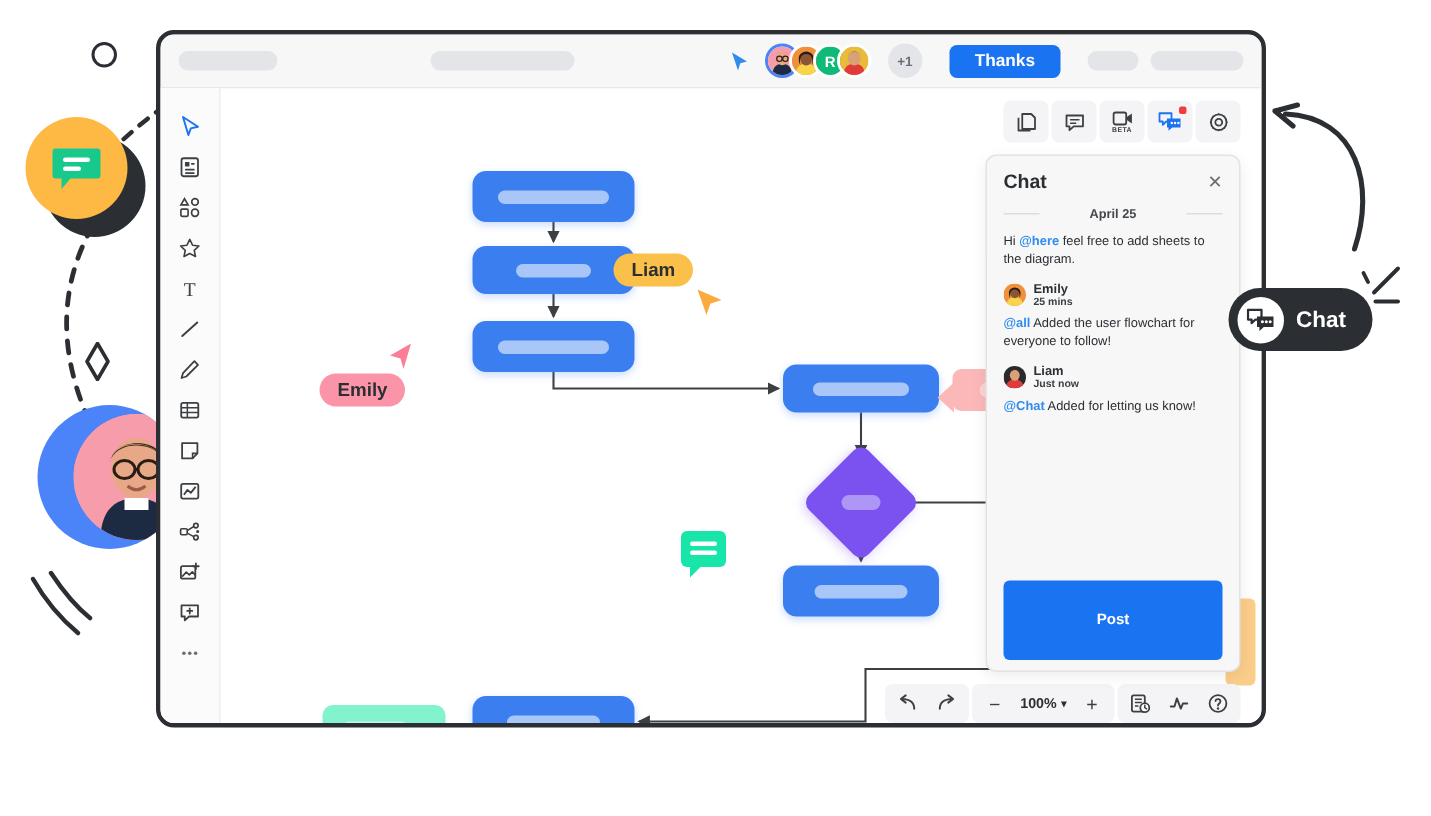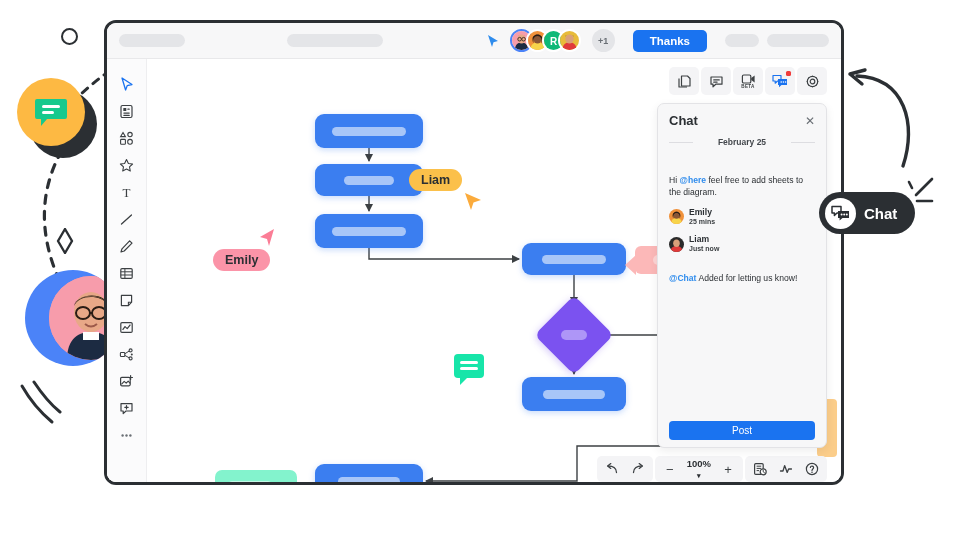--- a/index.html
+++ b/index.html
@@ -213,58 +213,58 @@
 
   .chat-msgs{ flex:1; overflow:hidden; padding:0 11px; }
   .msg{ margin-bottom:9px; }
   .msg-head{ display:flex; align-items:center; gap:5px; margin-bottom:4px; }
   .msg-av{
     width:15px; height:15px; border-radius:50%; overflow:hidden;
     position:relative; flex:none;
   }
   .msg-name{ font-size:8.6px; font-weight:700; color:#2b2f33; line-height:1.15; }
   .msg-time{ font-size:7px; font-weight:700; color:#3c4043; line-height:1.2; }
-  .msg-body{ font-size:8.6px; color:#2b2f33; line-height:1.38;margin-top:20px; }
+  .msg-body{ font-size:8.6px; color:#2b2f33; line-height:1.38; }
   .mention{ color:#2f8ced; font-weight:700; }
 
   .chat-input-wrap{ padding:0 11px 7px 11px; }
   .chat-input{
     background:#fcfcfd; border:1px solid #dededf; border-radius:4px;
     height:34px; position:relative; padding:5px 7px;
   }
   .chat-input .ph{ font-size:8.6px; color:#9b9fa5; }
   .chat-input .caret{
     position:absolute; left:7px; top:5px; width:1px; height:10px; background:#6a6f75;
   }
   .chat-input .icons{
     position:absolute; right:6px; bottom:3px; display:flex; gap:3px;
     font-size:9.5px; color:#44484d;
   }
   .post-btn{
     width:100%; background:#1a73f0; color:#fff; border:none;
-    border-radius:4px; padding:4px 0; font-size:10px; font-weight:400;
+    border-radius:4px; padding:21px 0; font-size:10px; font-weight:700;
     cursor:pointer; margin-top:7px;
   }
 
   
   .bottom-bar{
     position:absolute; right:14px; bottom:6px; display:flex; align-items:center;
     gap:2px; z-index:6;
   }
   .bb-group{
     background:#f4f4f6; border-radius:5px; display:flex; align-items:center;
     height:26px; padding:0 2px;
   }
   .bb-btn{
     width:26px; height:24px; display:flex; align-items:center; justify-content:center;
     cursor:pointer; color:#3c4043;
   }
   .bb-zoom{
     font-size:9.5px; font-weight:700; color:#2b2f33; padding:0 4px;
-    cursor:pointer; display:flex; align-items:center; gap:3px;flex-direction:column;
+    cursor:pointer; display:flex; align-items:center; gap:3px;
   }
 
   
   .deco-arrow-right{ position:absolute; left:845px; top:62px; width:80px; height:120px; }
   .deco-sparks{ position:absolute; left:905px; top:176px; width:34px; height:34px; }
   .chat-chip{
     position:absolute; left:819px; top:192px; height:42px;
     background:#2b2f33; border-radius:21px; display:flex; align-items:center;
     gap:8px; padding:0 18px 0 6px; z-index:20;
   }
@@ -574,21 +574,21 @@
             <circle cx="7.5" cy="7.5" r="5.2" fill="none" stroke="#3c4043" stroke-width="1.2"></circle>
           </svg>
         </div>
       </div>
 
       <div class="chat-panel">
         <div class="chat-head">
           <h3>Chat</h3>
           <span class="chat-close">✕</span>
         </div>
-        <div class="chat-date">February 25</div>
+        <div class="chat-date">April 25</div>
 
         <div class="chat-msgs">
           <div class="msg">
             <div class="msg-body"><span>Hi </span><span class="mention">@here</span><span> feel free to add sheets to the diagram.</span></div>
           </div>
 
           <div class="msg">
             <div class="msg-head">
               <div class="msg-av">
                 <svg width="15" height="15" viewBox="0 0 15 15">
@@ -596,20 +596,21 @@
                   <path d="M2 15 C2 10.5 4.8 9 7.5 9 C10.2 9 13 10.5 13 15 Z" fill="#f7d44a"></path>
                   <ellipse cx="7.5" cy="6.2" rx="3.2" ry="3.6" fill="#8a5636"></ellipse>
                   <path d="M3.6 6.3 C3.6 1.6 11.4 1.6 11.4 6.3 C11.4 8.6 10.6 9.6 10.6 9.6 C11 6.4 10.2 4 7.5 4 C4.8 4 4 6.4 4.4 9.6 C4.4 9.6 3.6 8.6 3.6 6.3 Z" fill="#2a1c14"></path>
                 </svg>
               </div>
               <div>
                 <div class="msg-name">Emily</div>
                 <div class="msg-time">25 mins</div>
               </div>
             </div>
+            <div class="msg-body"><span class="mention">@all</span><span> Added the user flowchart for everyone to follow!</span></div>
           </div>
 
           <div class="msg">
             <div class="msg-head">
               <div class="msg-av">
                 <svg width="15" height="15" viewBox="0 0 15 15">
                   <rect width="15" height="15" fill="#2a2a2a"></rect>
                   <path d="M1.5 15 C1.5 10.5 4.6 9 7.5 9 C10.4 9 13.5 10.5 13.5 15 Z" fill="#e03a3a"></path>
                   <ellipse cx="7.5" cy="6.2" rx="3.3" ry="3.7" fill="#d9a07a"></ellipse>
                   <path d="M4 5 C4 1.6 11 1.6 11 5 C11 3.4 9.6 2.6 7.5 2.6 C5.4 2.6 4 3.4 4 5 Z" fill="#2a1c14"></path>

